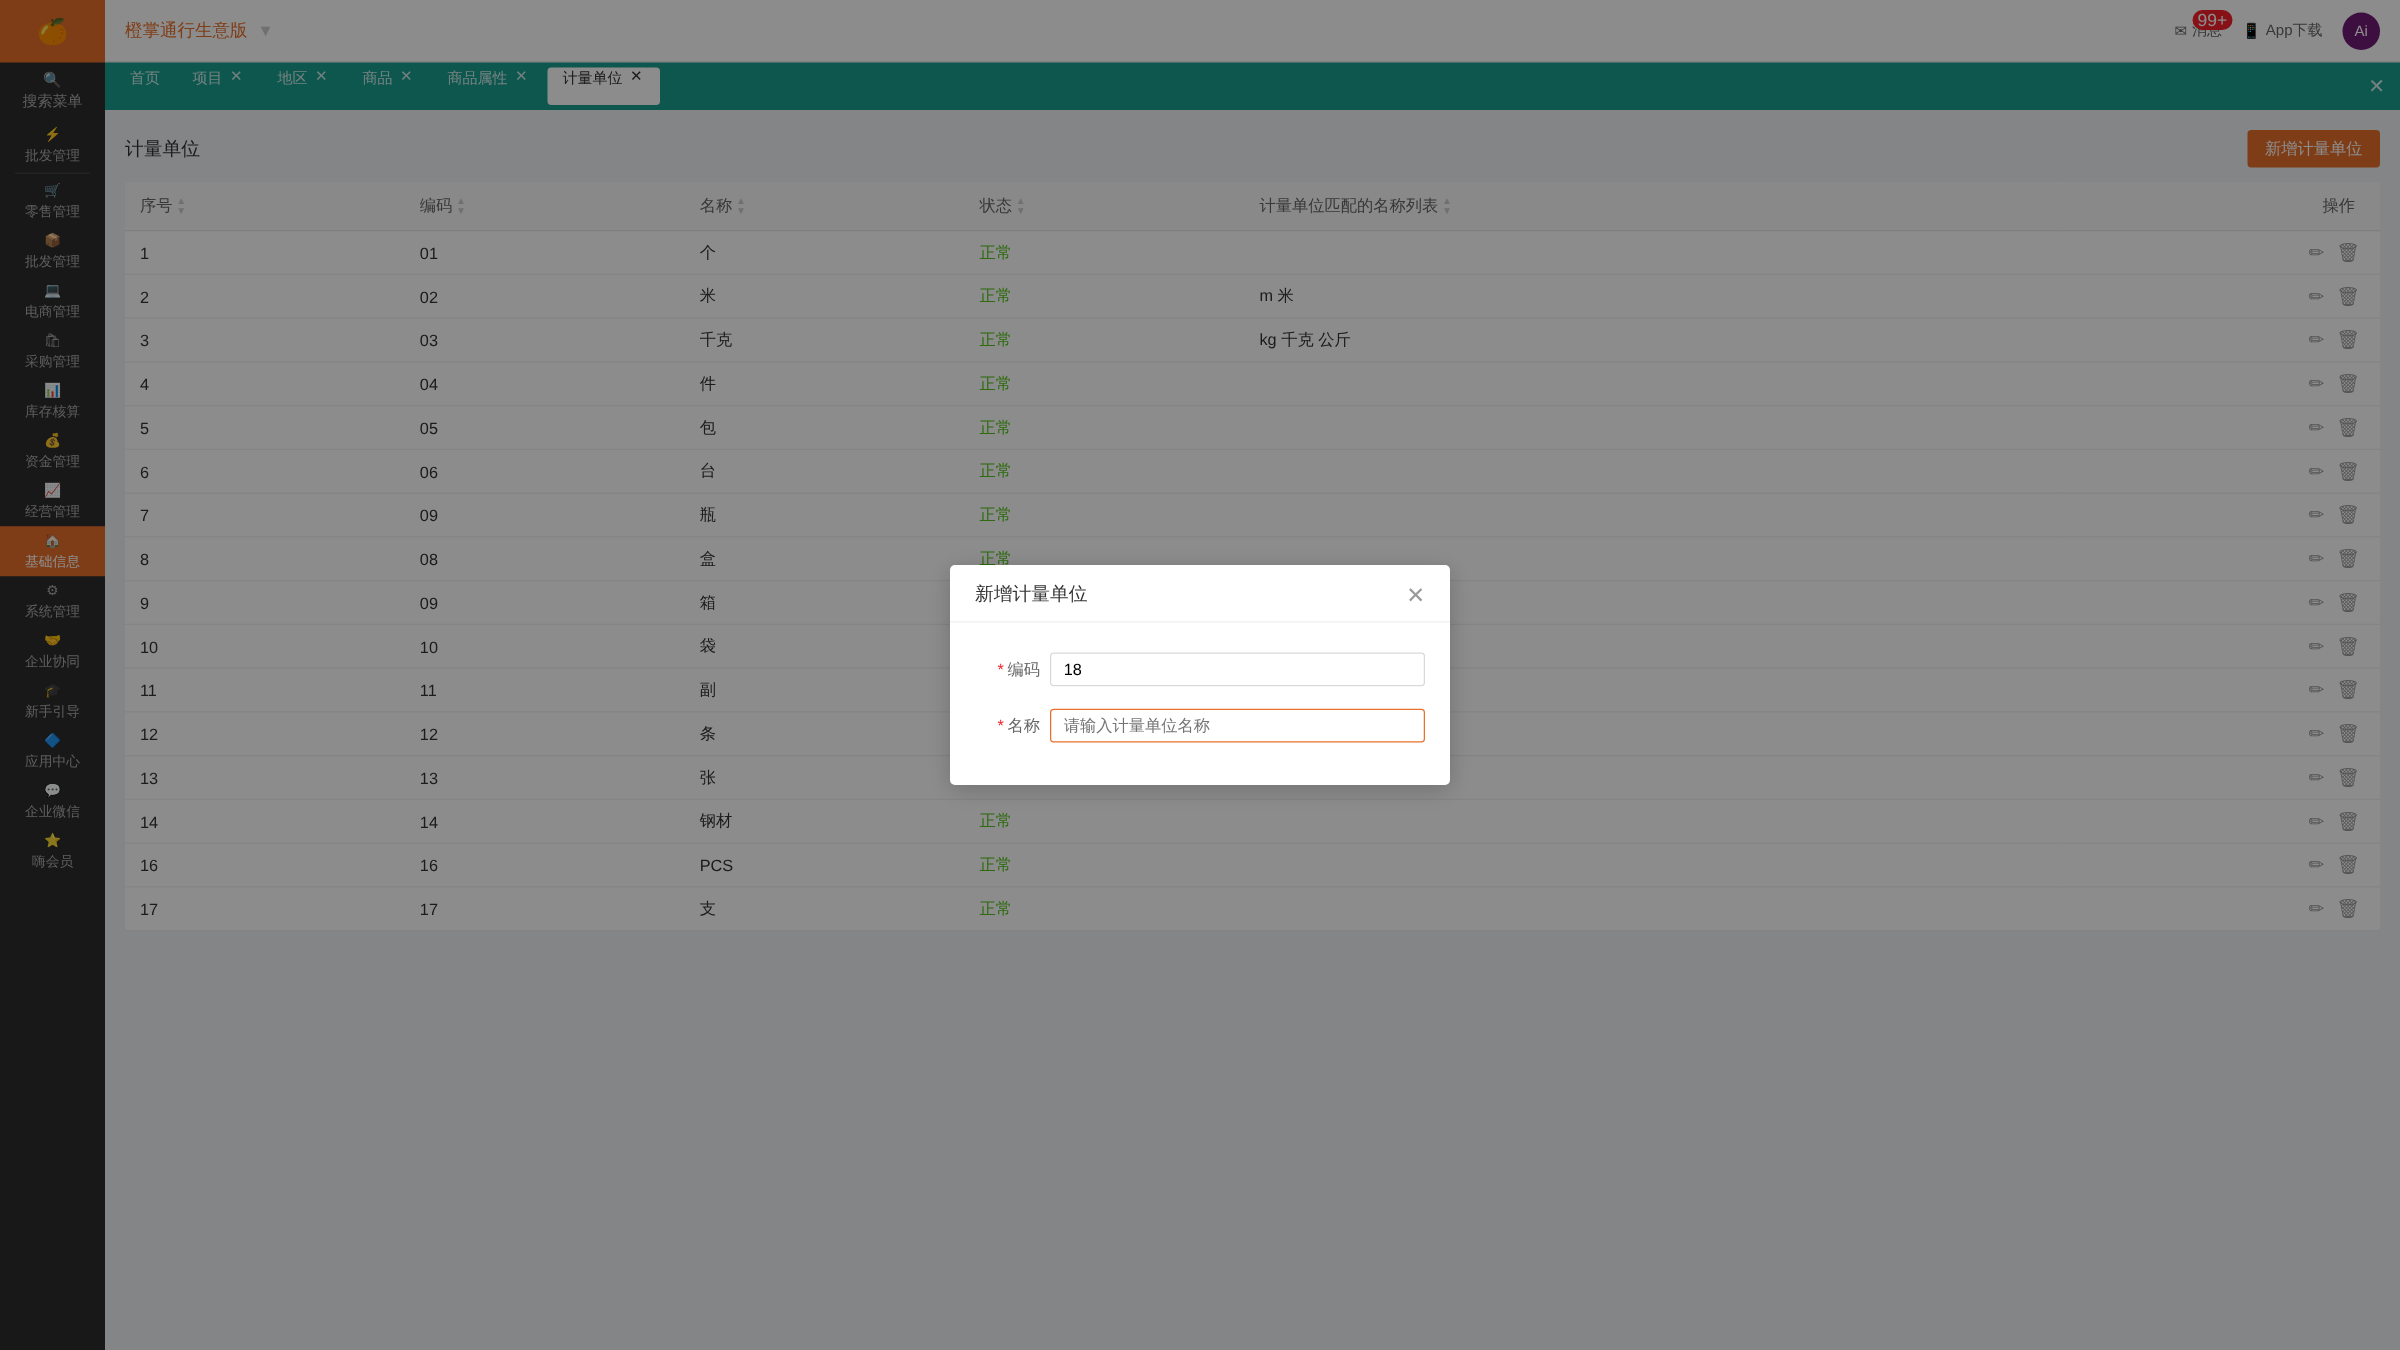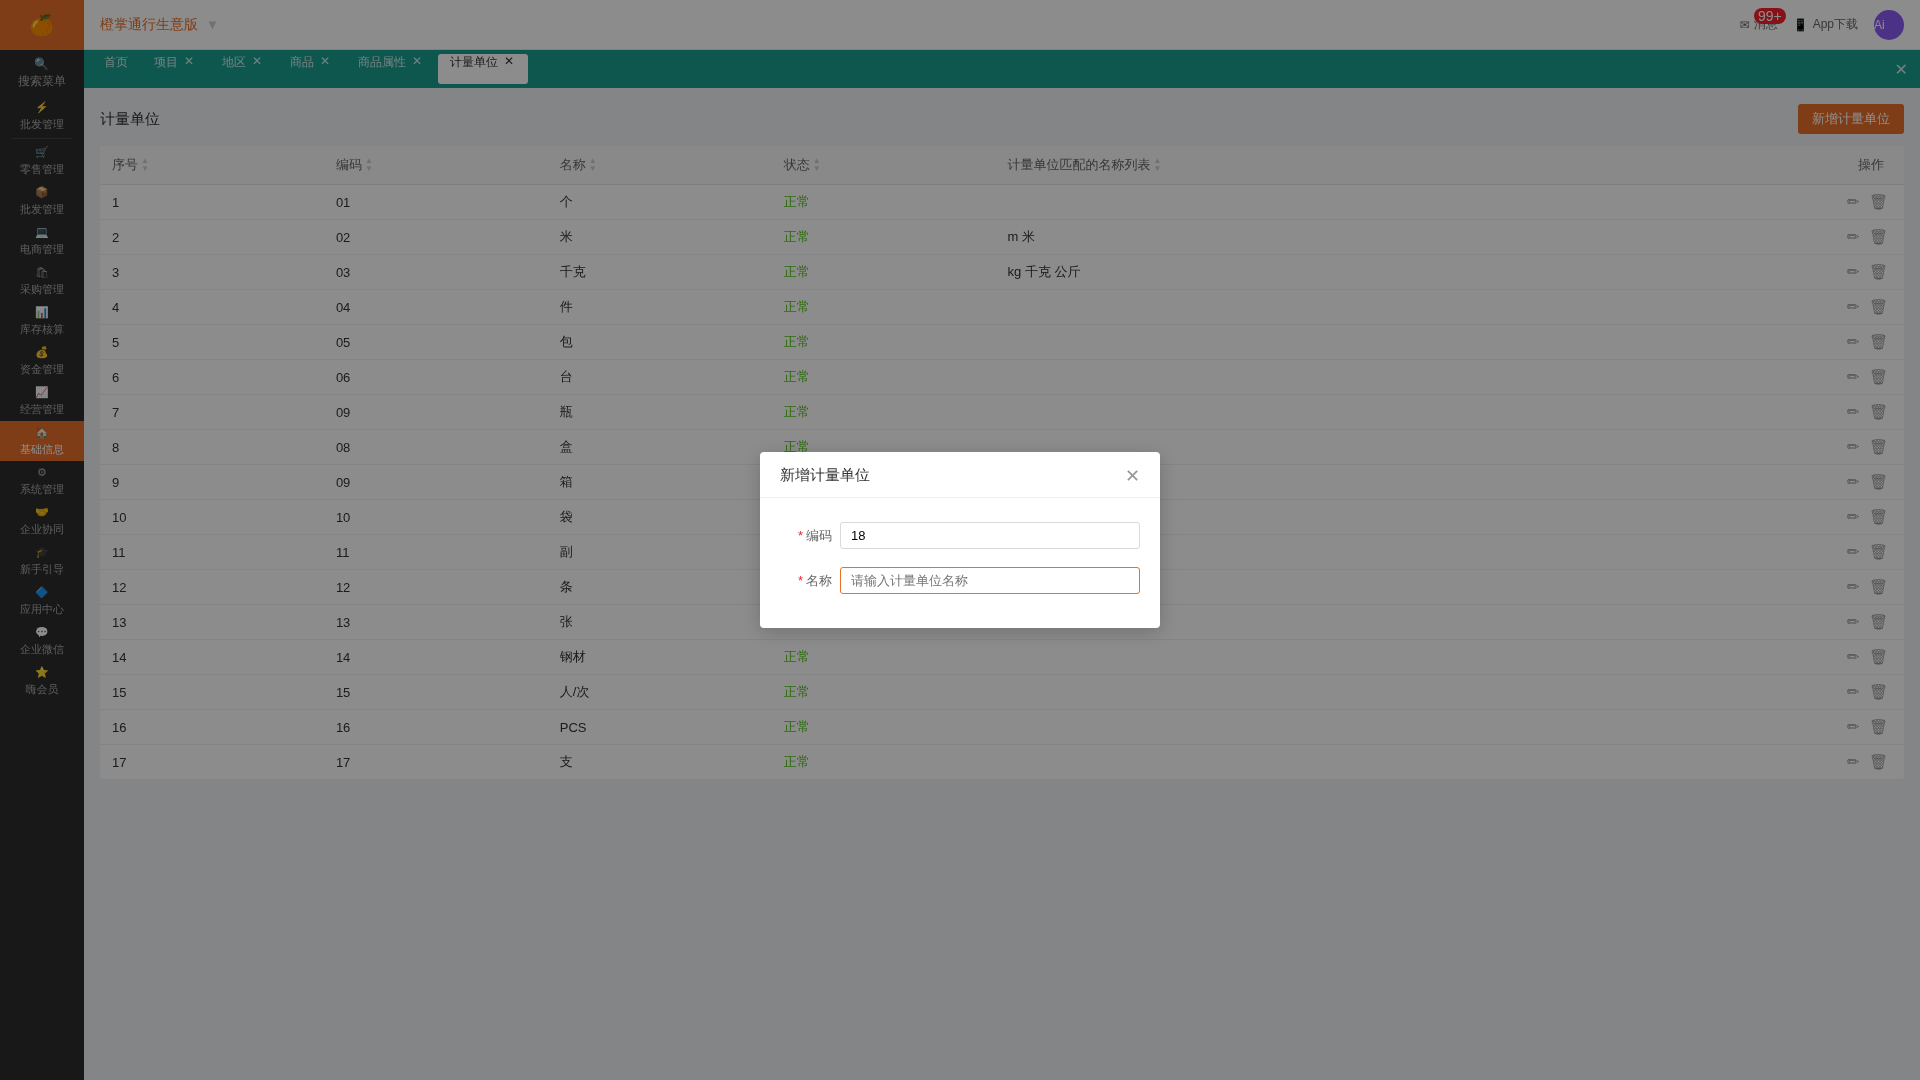--- a/index.html
+++ b/index.html
@@ -18,21 +18,21 @@
     
     .main { flex: 1; display: flex; flex-direction: column; height: 1080px; }
 
     
     .topbar { height: 50px; background: #fff; display: flex; align-items: center; padding: 0 16px; border-bottom: 1px solid #e8e8e8; justify-content: space-between; }
     .topbar-left { display: flex; align-items: center; gap: 8px; }
     .topbar-right { display: flex; align-items: center; gap: 16px; }
     .topbar-msg { display: flex; align-items: center; gap: 4px; color: #666; font-size: 12px; position: relative; cursor: pointer; }
     .topbar-badge { background: #f5222d; color: white; font-size: 14px; border-radius: 8px; padding: 0 4px; min-width: 16px; text-align: center; position: absolute; top: -8px; right: -8px; }
     .topbar-app { display: flex; align-items: center; gap: 4px; color: #666; font-size: 12px; cursor: pointer; }
-    .topbar-avatar { width: 30px; height: 30px; background: #8b5cf6; border-radius: 50%; display: flex; align-items: center; justify-content: flex-start; color: white; font-size: 12px; cursor: pointer; }
+    .topbar-avatar { width: 30px; height: 30px; background: #701a75; border-radius: 50%; display: flex; align-items: center; justify-content: center; color: white; font-size: 12px; cursor: pointer; }
 
     
     .tabbar { height: 38px; background: #1a9e8f; display: flex; align-items: center; padding: 0 8px; gap: 2px; }
     .tab { height: 30px; padding: 0 12px; display: flex; gap: 4px; border-radius: 3px; cursor: pointer; color: rgba(255,255,255,0.8); font-size: 12px; }
     .tab.active { background: white; color: #333; }
     .tab-close-btn { width: 14px; height: 14px; display: flex; align-items: center; justify-content: center; border-radius: 50%; cursor: pointer; }
     .tabbar-close-all { margin-left: auto; color: rgba(255,255,255,0.8); cursor: pointer; font-size: 16px; padding: 4px; }
 
     
     .content { flex: 1; background: #f0f2f5; padding: 16px; overflow: auto; position: relative; }
@@ -411,31 +411,20 @@
     <td>14</td>
     <td>钢材</td>
     <td class="status-normal">正常</td>
     <td></td>
     <td style="text-align:right; padding-right:10px;">
       <span class="action-btn" title="编辑">✏</span>
       <span class="action-btn" title="删除">🗑</span>
     </td>
   </tr>
             <tr>
-    <td>15</td>
-    <td>15</td>
-    <td>人/次</td>
-    <td class="status-normal">正常</td>
-    <td></td>
-    <td style="text-align:right; padding-right:10px;">
-      <span class="action-btn" title="编辑">✏</span>
-      <span class="action-btn" title="删除">🗑</span>
-    </td>
-  </tr>
-            <tr>
     <td>16</td>
     <td>16</td>
     <td>PCS</td>
     <td class="status-normal">正常</td>
     <td></td>
     <td style="text-align:right; padding-right:10px;">
       <span class="action-btn" title="编辑">✏</span>
       <span class="action-btn" title="删除">🗑</span>
     </td>
   </tr>

